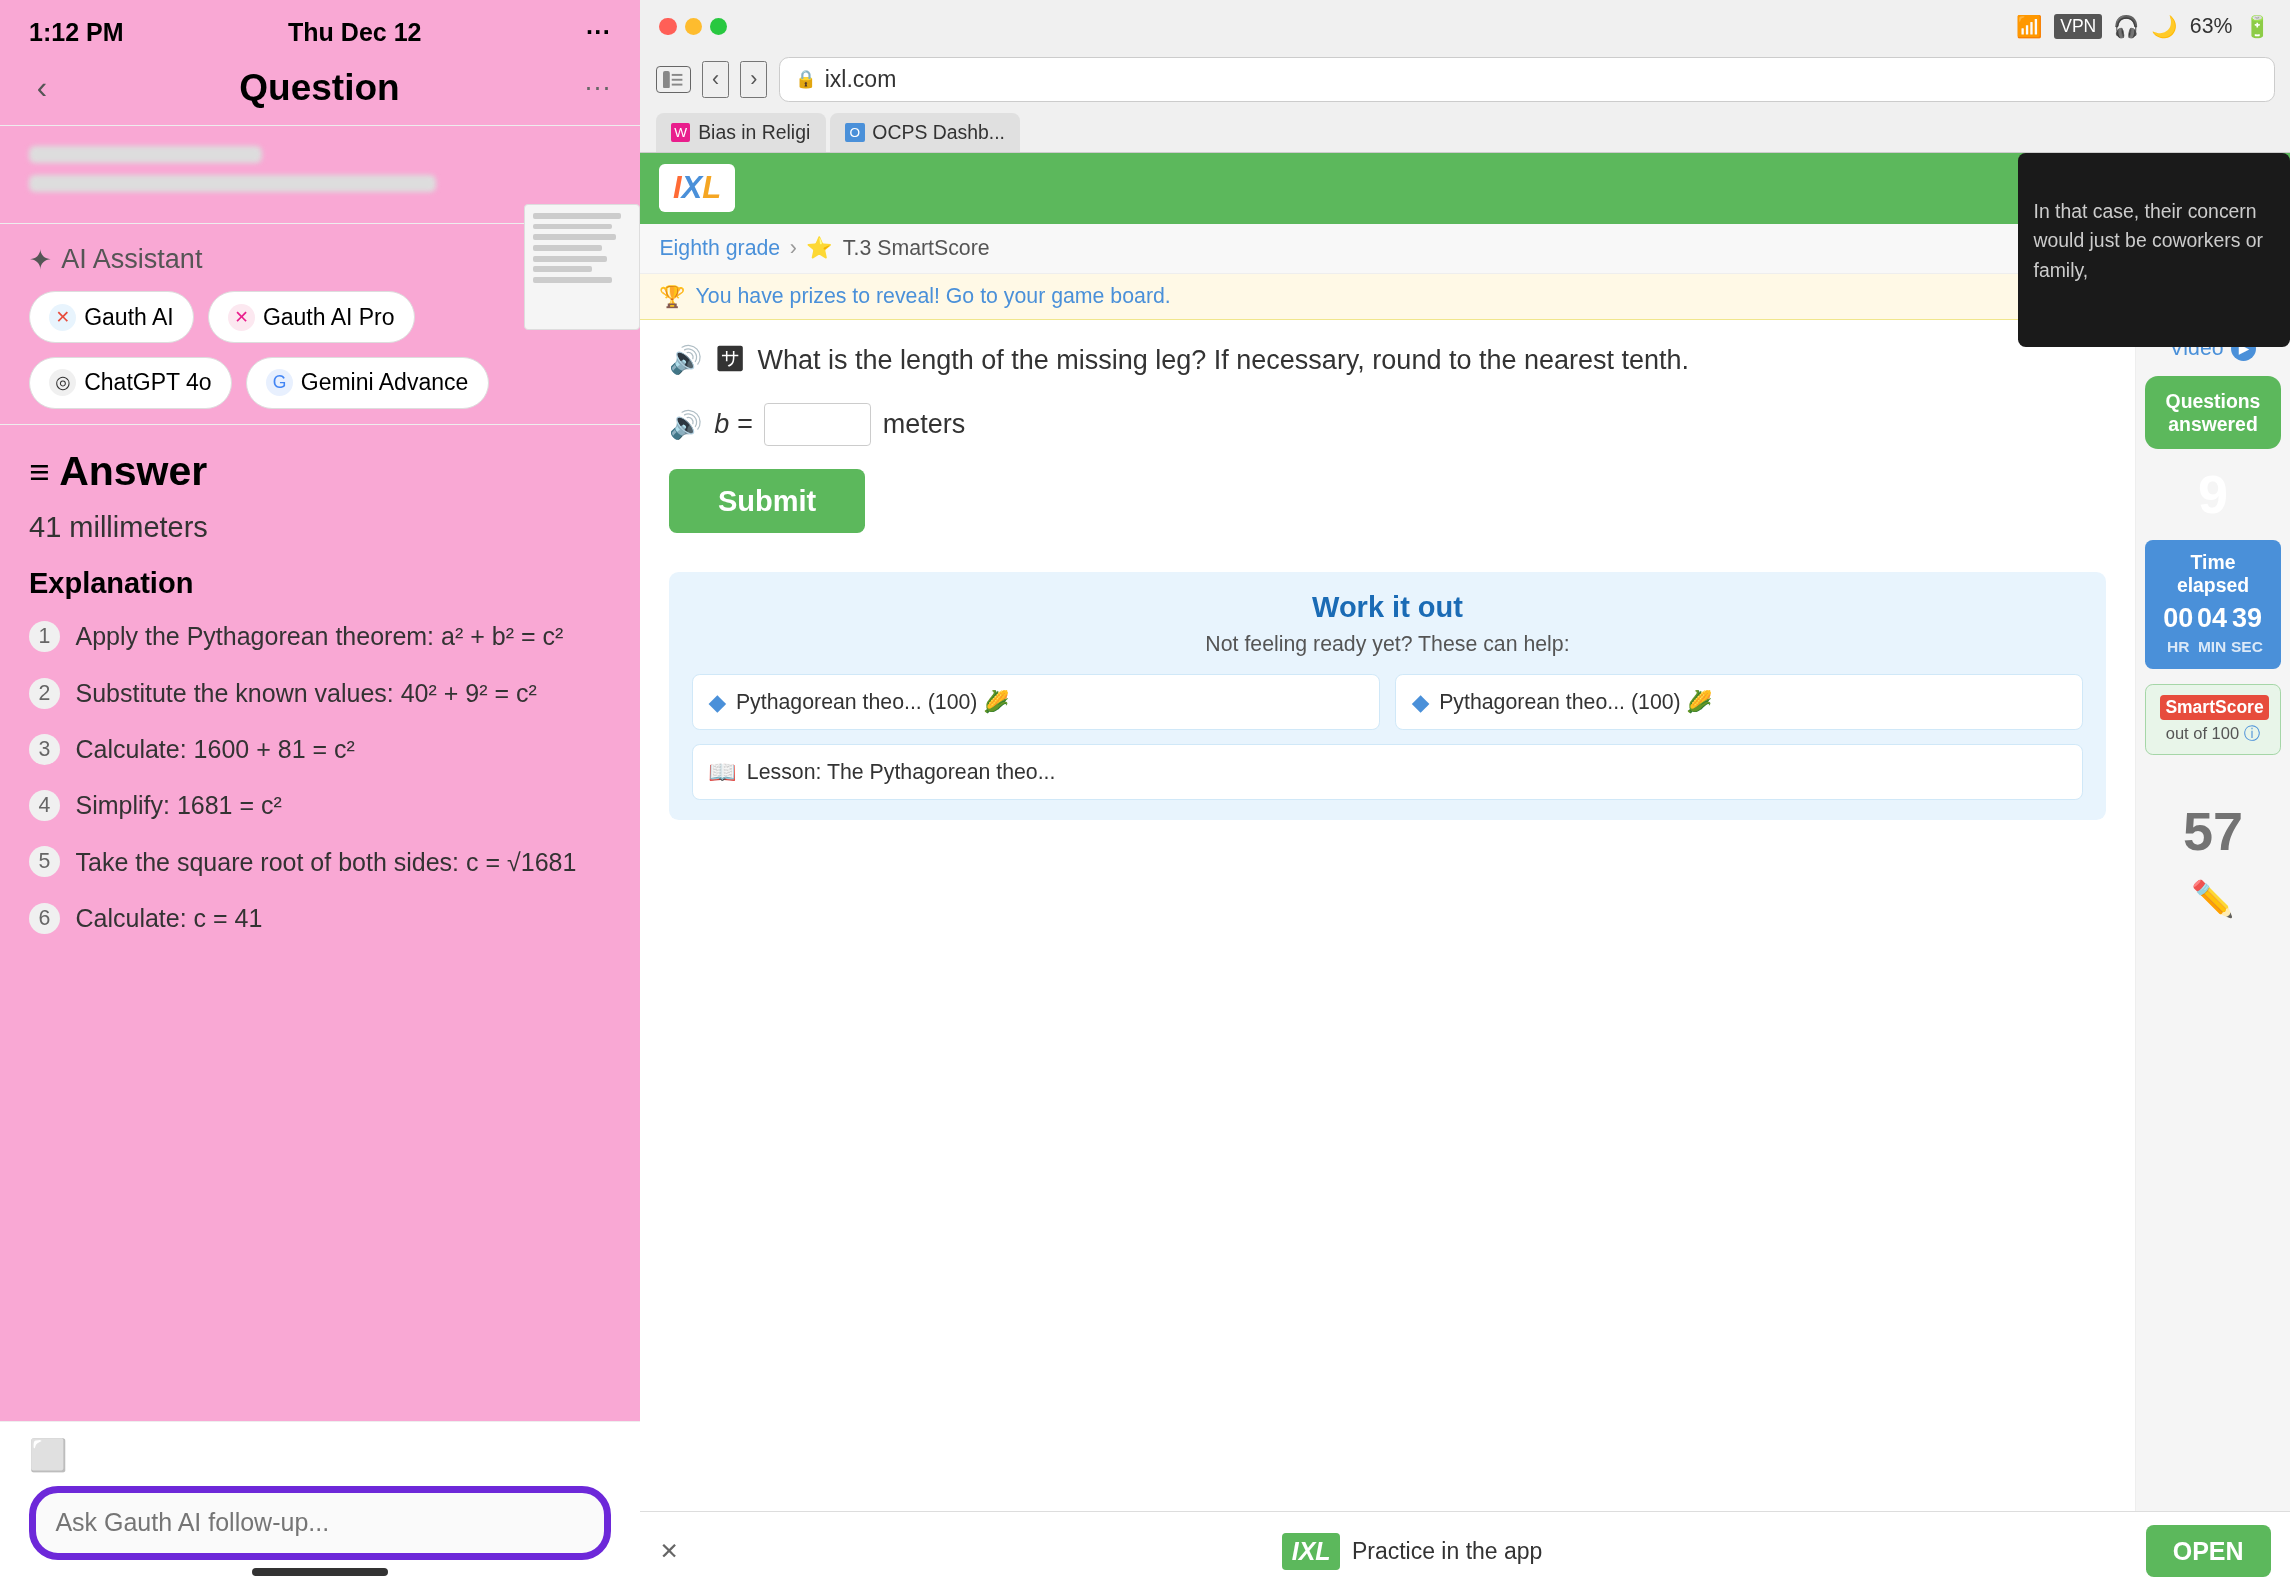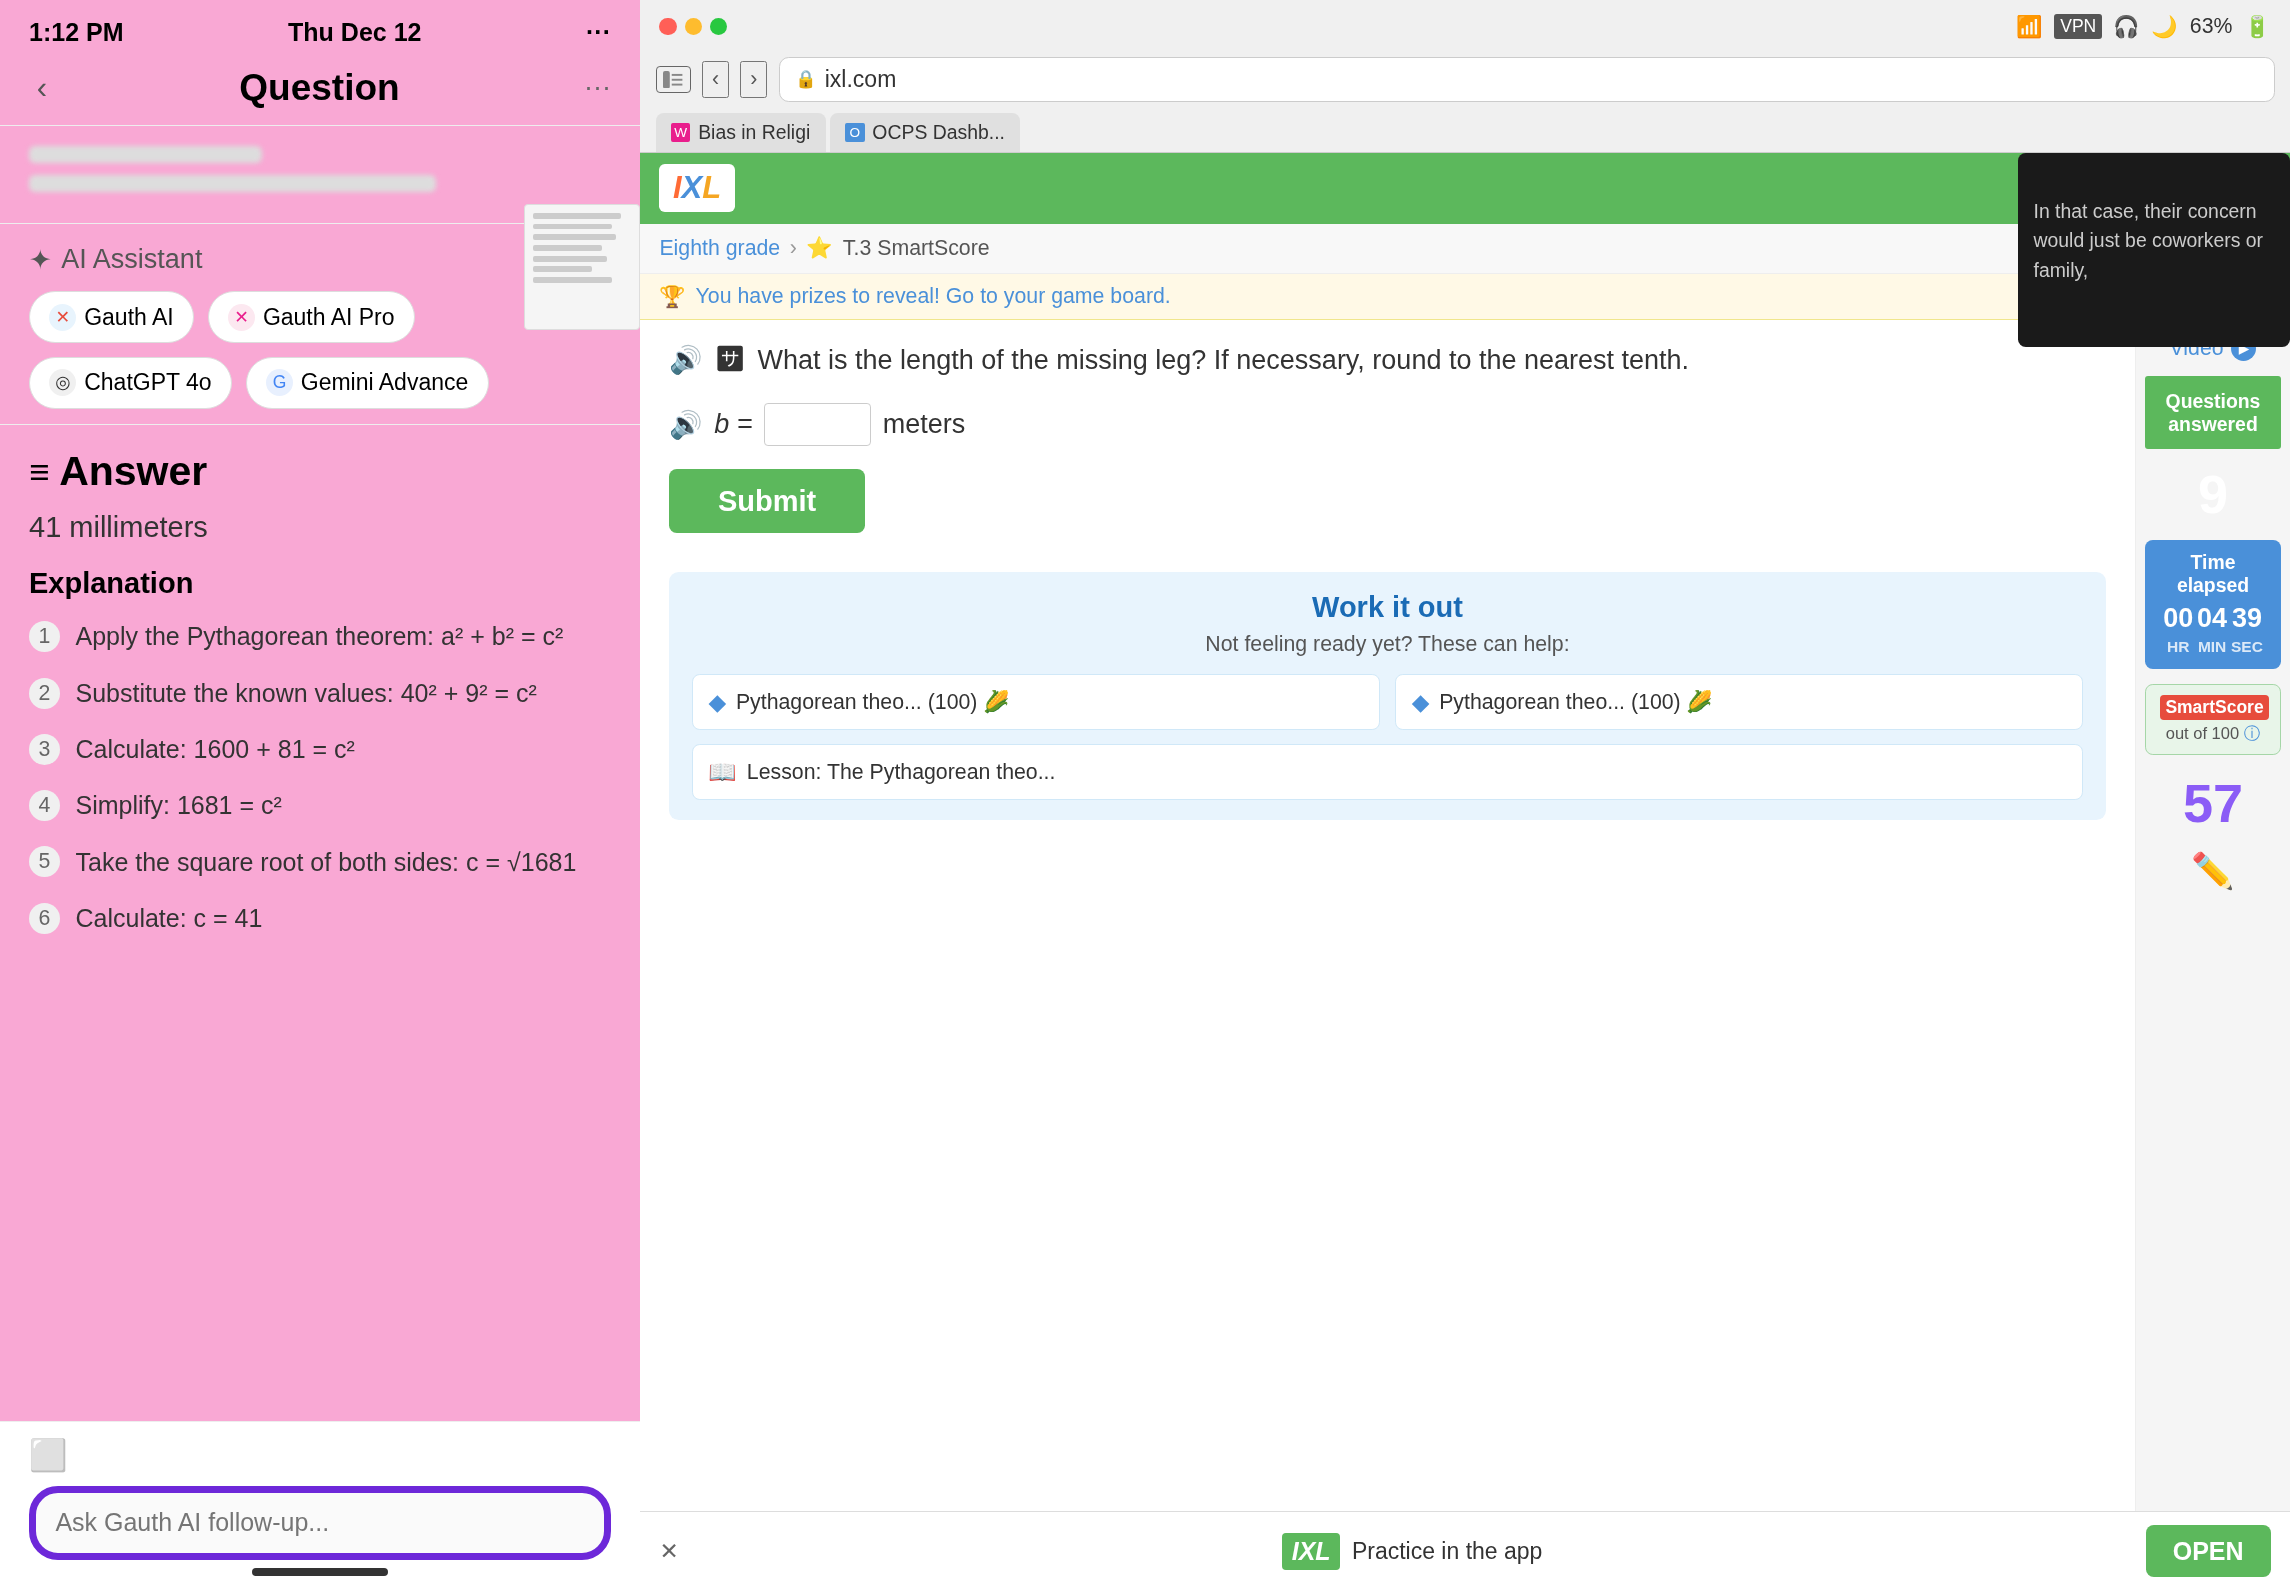--- a/index.html
+++ b/index.html
@@ -443,21 +443,21 @@
       gap: 7.8px;
       font-size: 21.3px;
       color: #4a90d9;
       cursor: pointer;
     }
 
     .questions-answered-box {
       background: #5cb85c;
       color: #fff;
       padding: 13.6px 15.5px;
-      border-radius: 3px;
+      border-radius: 13px;
       text-align: center;
       font-size: 19.4px;
       font-weight: 600;
       width: 136px;
     }
 
     .questions-count {
       font-size: 54px;
       font-weight: 700;
       color: #fff;
@@ -515,22 +515,23 @@
       background: #e74c3c;
       color: #fff;
       border-radius: 3.9px;
       padding: 1.9px 5.8px;
       display: inline-block;
     }
 
     .smart-score-value {
       font-size: 54px;
       font-weight: 700;
-      color: #8b5cf6;
+      color: #737373;
       line-height: 1.2;
+      margin-top: 28px;
     }
 
     .pencil-icon-area {
       color: #4a90d9;
       font-size: 35px;
       cursor: pointer;
     }
 
     
     .triangle-container {

